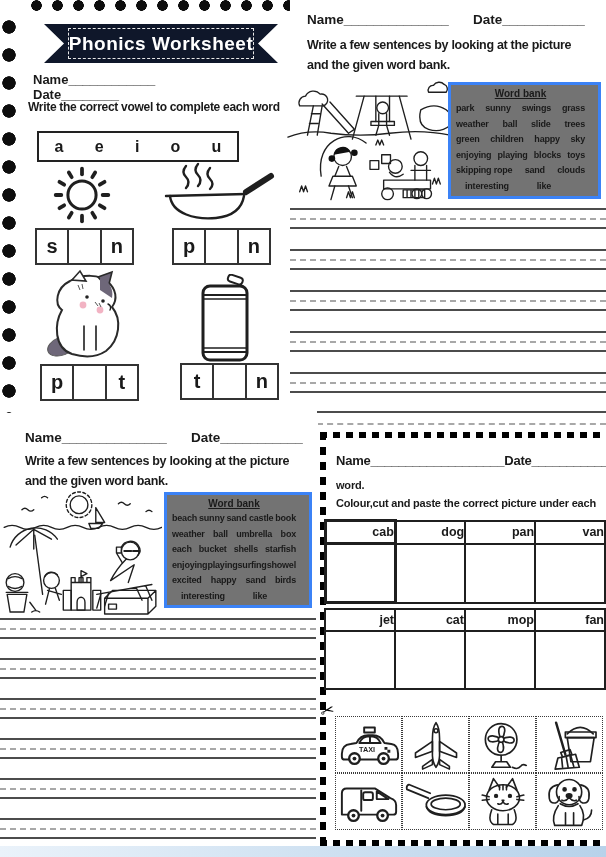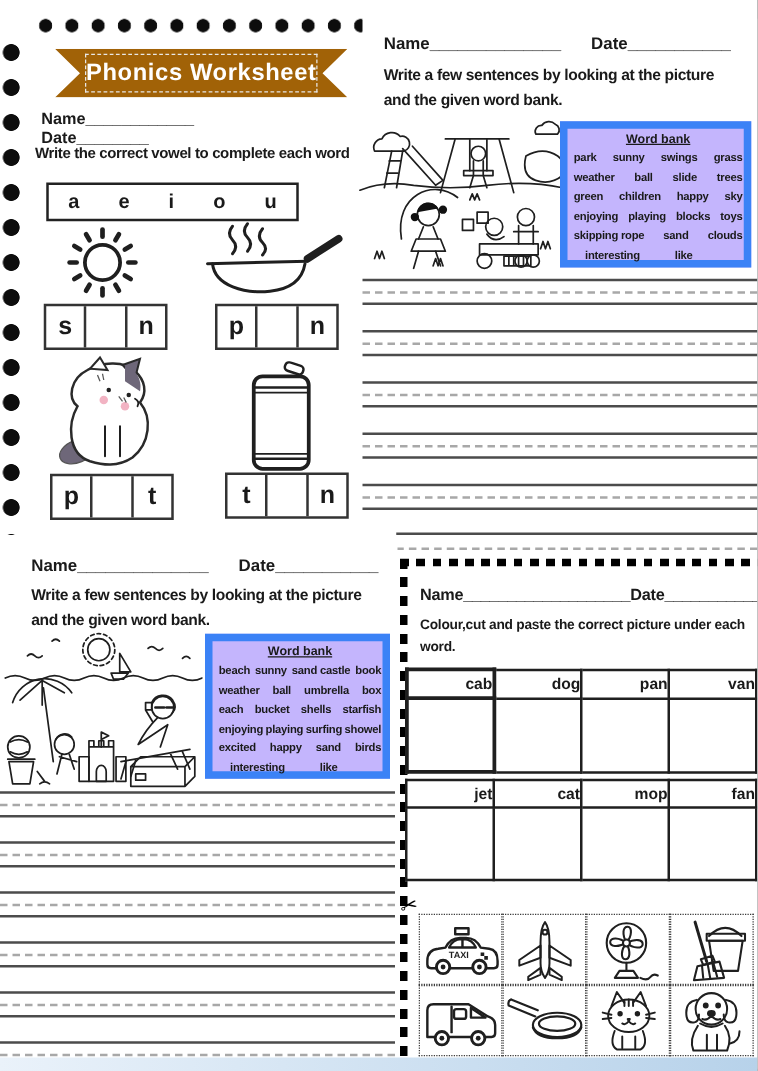--- a/index.html
+++ b/index.html
@@ -1,49 +1,49 @@
 <!DOCTYPE html>
 <html><head>
 <meta charset="utf-8">
 <style>
   html,body{margin:0;padding:0;background:#888;}
   #canvas{position:relative;width:606px;height:857px;background:#ffffff;overflow:hidden;
           font-family:"Liberation Sans",sans-serif;color:#1a1a1a;}
   .abs{position:absolute;}
-  .sheet{position:absolute;background:#fff;margin-top:15px;}
+  .sheet{position:absolute;background:#fff;}
 
   
   .dots-top{position:absolute;top:0;left:26px;width:266px;height:11px;
     background-image:radial-gradient(circle closest-side,#0d0d0d 92%,transparent 100%);
     background-size:21px 11px;}
   .dots-left{position:absolute;left:2px;top:13px;width:14px;height:400px;
     background-image:radial-gradient(circle closest-side,#0d0d0d 92%,transparent 100%);
     background-size:14px 28px;}
 
   
-  .banner{position:absolute;left:44px;top:24px;width:234px;height:39px;background:#a16207;
+  .banner{position:absolute;left:44px;top:24px;width:234px;height:39px;background:#0f172a;
     clip-path:polygon(0 0,100% 0,calc(100% - 20px) 50%,100% 100%,0 100%,20px 50%);}
   .banner-inner{position:absolute;top:4px;bottom:4px;left:24px;right:24px;
     border:1.5px dashed #e8e8e8;display:flex;align-items:center;justify-content:center;}
   .banner-text{color:#fff;font-size:19px;font-weight:bold;letter-spacing:.5px;white-space:nowrap;}
 
   .namedate{font-weight:bold;font-size:13px;white-space:nowrap;}
   .instr{font-weight:bold;font-size:12px;white-space:nowrap;letter-spacing:-.3px;}
 
   
   .vowelbox{position:absolute;left:37px;top:131px;width:198px;height:27px;border:2.5px solid #222;
     display:flex;align-items:center;justify-content:space-around;background:#fff;}
   .vowel{font-weight:bold;font-size:16px;}
   .letterbox{position:absolute;display:flex;border:2.5px solid #333;background:#fff;height:33px;width:95px;}
   .lb-cell{flex:1;border-left:2.5px solid #333;display:flex;align-items:center;justify-content:center;
     font-weight:bold;font-size:20px;}
   .lb-cell:first-child{border-left:none;}
 
   
-  .wordbank{position:absolute;border:6px solid #3b82f6;background:#c4b5fd;padding:3px 1px 2px 5px;box-sizing:border-box;}
+  .wordbank{position:absolute;border:3px solid #3b82f6;background:#737373;padding:3px 13px 2px 5px;box-sizing:border-box;}
   .wb-title{text-align:center;font-weight:bold;font-size:10px;text-decoration:underline;margin-bottom:3px;}
   .wb-row{display:flex;justify-content:space-between;font-weight:bold;font-size:9px;
     letter-spacing:-.2px;line-height:13px;margin-bottom:2.5px;white-space:nowrap;}
   .wb-row-last{justify-content:flex-start;gap:28px;padding-left:9px;}
 
   
   .lines{position:absolute;}
   .line-group{height:21px;display:flex;flex-direction:column;justify-content:space-between;}
   .wl-solid{border-top:2px solid #4c4c4c;height:0;}
   .wl-dash{border-top:2px dashed #a8a8a8;height:0;}
@@ -416,22 +416,22 @@
 
   <div class="sheet" style="left:318px;top:430px;width:288px;height:427px;overflow:hidden;">
     <div class="dash-h" style="left:2px;right:0;top:2px;"></div>
     <div class="dash-v" style="left:2px;top:2px;bottom:12px;"></div>
     <div class="dash-h" style="left:2px;right:0;bottom:10px;height:7px;"></div>
 
     <div class="abs namedate4" style="left:18px;top:23px;">
       <span>Name___________________</span><span>Date______________</span>
     </div>
     <div class="abs instr4" style="left:18px;top:46px;">
+      <div>word.</div>
       <div>Colour,cut and paste the correct picture under each</div>
-      <div>word.</div>
     </div>
 
     <div class="abs" style="left:6px;top:89px;">
       <table class="wordtable">
         <tbody>
             <tr>
           <td class="hdr emph">cab</td>
           <td class="hdr">dog</td>
           <td class="hdr">pan</td>
           <td class="hdr">van</td>

